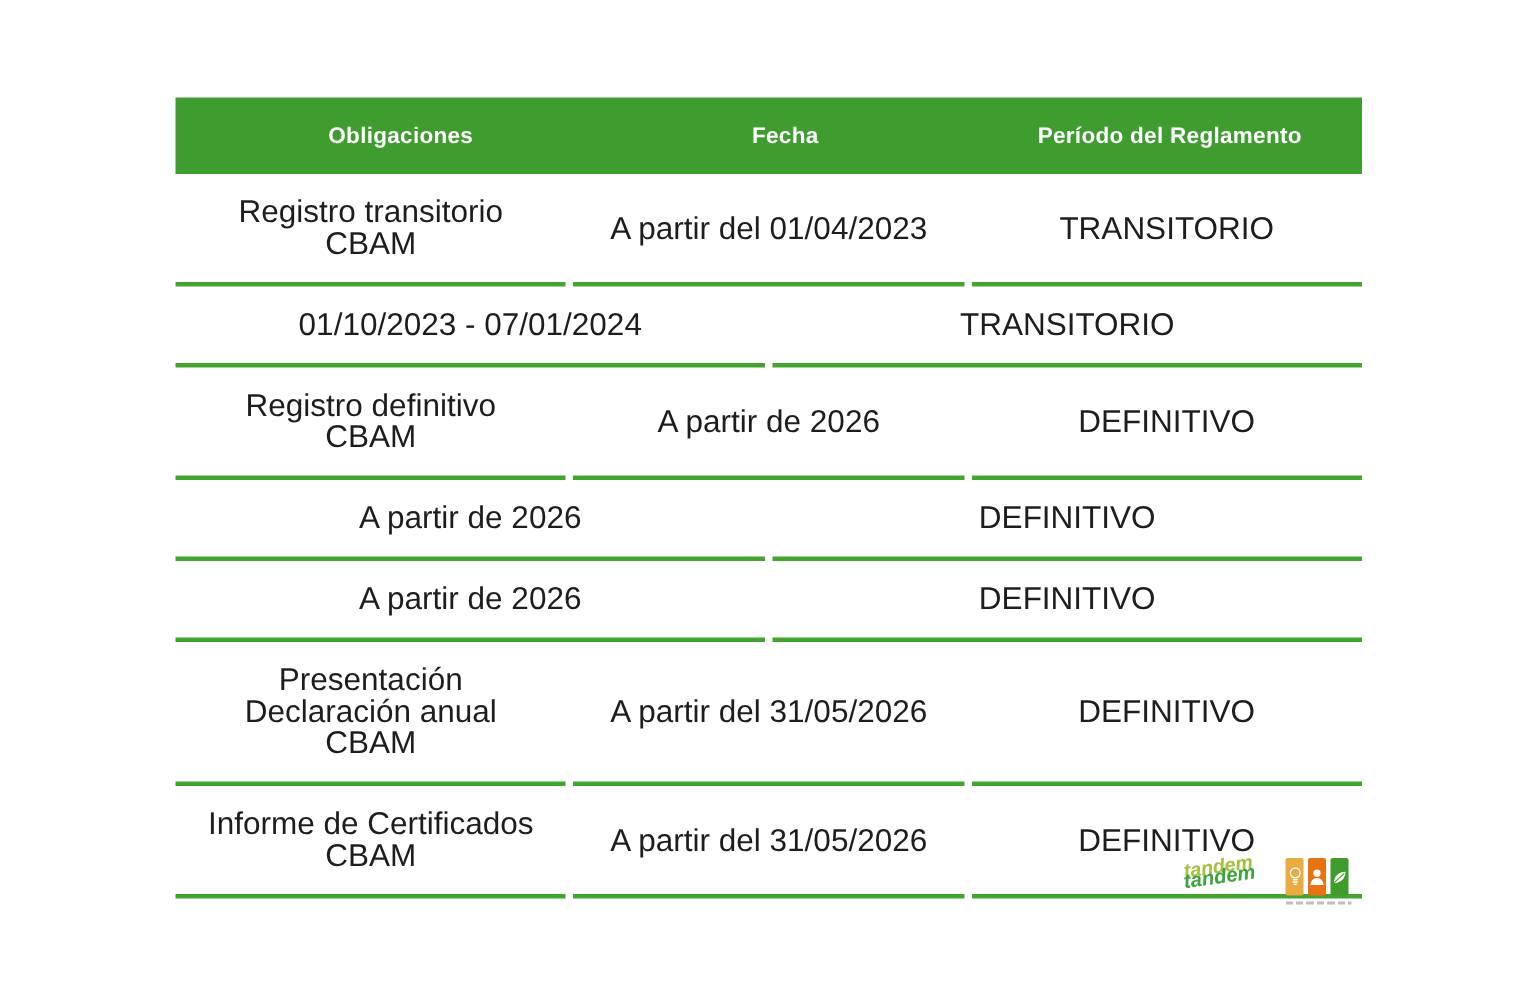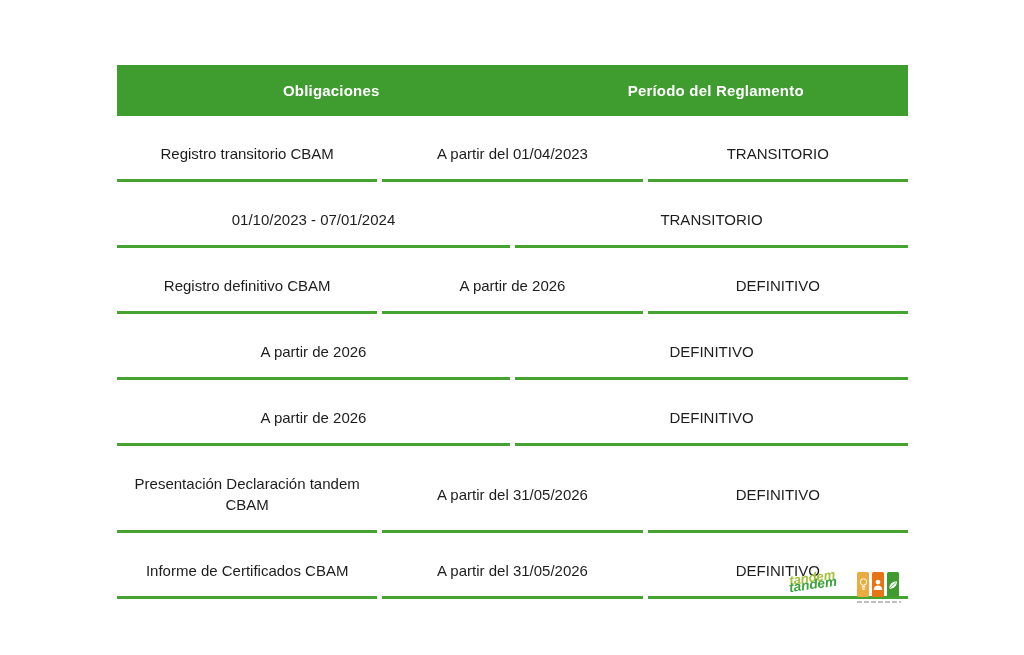--- a/index.html
+++ b/index.html
@@ -25,24 +25,23 @@
   }
   .header-cell{
     flex:1;text-align:center;color:#ffffff;font-weight:bold;font-size:15px;
     letter-spacing:0.2px;
   }
   .row{
     display:flex;gap:5px;
   }
   .cell{
     flex:1;display:flex;align-items:center;justify-content:center;
-    text-align:center;font-size:15px;color:var(--text-dark);
+    text-align:center;font-size:21px;color:var(--text-dark);
     line-height:21px;padding:15px 14px;min-height:53px;box-sizing:border-box;
     border-bottom:3px solid var(--line-green);
-    margin-top:12px;
   }
   
   .logo{
     position:absolute;left:791px;top:566px;width:120px;height:44px;
     display:flex;align-items:flex-start;
   }
   .wordmark{
     transform:rotate(-8deg);transform-origin:left bottom;
     margin-top:9px;width:62px;line-height:11px;
     font-style:italic;font-weight:bold;white-space:nowrap;
@@ -68,20 +67,21 @@
     position:absolute;left:66px;top:35px;width:44px;height:2px;
     background:repeating-linear-gradient(90deg,#bfbfbf 0 5px,transparent 5px 7px);
   }
 </style>
 </head>
 <body>
 
 <div class="table">
   <div class="header-row">
     <div class="header-cell">Obligaciones</div>
+    <div class="header-cell">Fecha</div>
     <div class="header-cell">Período del Reglamento</div>
   </div>
   <div id="rows-container">
   <div class="row">
     <div class="cell">Registro transitorio CBAM</div>
     <div class="cell">A partir del 01/04/2023</div>
     <div class="cell">TRANSITORIO</div>
   </div>
 
   <div class="row">
@@ -99,21 +99,21 @@
     <div class="cell">A partir de 2026</div>
     <div class="cell">DEFINITIVO</div>
   </div>
 
   <div class="row">
     <div class="cell">A partir de 2026</div>
     <div class="cell">DEFINITIVO</div>
   </div>
 
   <div class="row">
-    <div class="cell">Presentación Declaración tandem CBAM</div>
+    <div class="cell">Presentación Declaración anual CBAM</div>
     <div class="cell">A partir del 31/05/2026</div>
     <div class="cell">DEFINITIVO</div>
   </div>
 
   <div class="row">
     <div class="cell">Informe de Certificados CBAM</div>
     <div class="cell">A partir del 31/05/2026</div>
     <div class="cell">DEFINITIVO</div>
   </div>
 </div>

